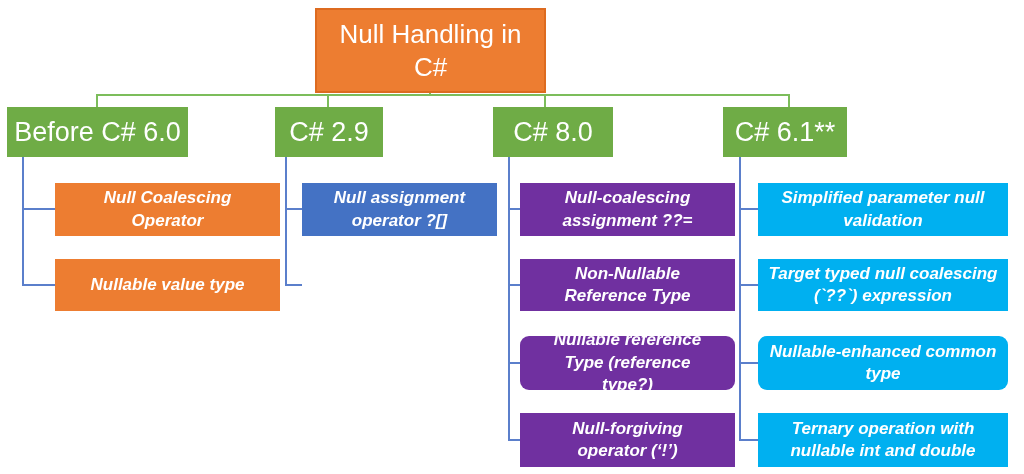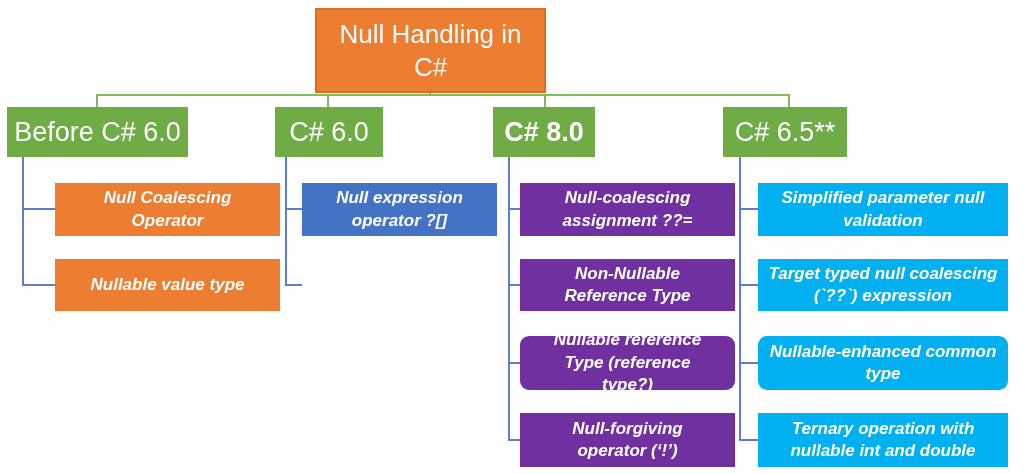--- a/index.html
+++ b/index.html
@@ -13,21 +13,21 @@
     text-align:center;color:#ffffff;box-sizing:border-box;
   }
   .root{
     left:315px;top:8px;width:231px;height:85px;
     background:var(--orange);border:2px solid var(--orange-border);
     font-size:26px;line-height:1.25;font-weight:400;padding:0 8px;
   }
   .hdr{top:107px;height:50px;background:var(--green);font-size:27px;font-weight:400;}
   .h1{left:7px;width:181px;}
   .h2{left:275px;width:108px;}
-  .h3{left:493px;width:102px;font-weight:bold;}
+  .h3{left:493px;width:120px;}
   .h4{left:723px;width:124px;}
   .item{font-style:italic;font-weight:bold;font-size:17px;line-height:1.32;}
   .r1{top:183px;height:53px;}
   .r2{top:259px;height:52px;}
   .r3{top:336px;height:54px;border-radius:9px;}
   .r4{top:413px;height:54px;}
   .c1i{left:55px;width:225px;background:var(--orange);padding:6px 20px;}
   .c2i{left:302px;width:195px;background:var(--blue);padding:0 10px;}
   .c3i{left:520px;width:215px;background:var(--purple);padding:0 20px;}
   .c4i{left:758px;width:250px;background:var(--cyan);padding:14px 8px;}
@@ -68,38 +68,38 @@
   <div class="conn cb" style="left:739px;top:439px;width:19px;height:2px;"></div>
 
   <div class="node root">
     <span>Null Handling in C#</span>
   </div>
 
   <div class="node hdr h1">
     <span>Before C# 6.0</span>
   </div>
   <div class="node hdr h2">
-    <span>C# 6.0</span>
+    <span>C# 2.9</span>
   </div>
   <div class="node hdr h3">
     <span>C# 8.0</span>
   </div>
   <div class="node hdr h4">
-    <span>C# 6.5**</span>
+    <span>C# 6.1**</span>
   </div>
 
   <div class="node item c1i r1">
     <span>Null Coalescing Operator</span>
   </div>
   <div class="node item c1i r2">
     <span>Nullable value type</span>
   </div>
 
   <div class="node item c2i r1">
-    <span>Null expression operator ?[]</span>
+    <span>Null assignment operator ?[]</span>
   </div>
 
   <div class="node item c3i r1">
     <span>Null-coalescing assignment ??=</span>
   </div>
   <div class="node item c3i r2">
     <span>Non-Nullable Reference Type</span>
   </div>
   <div class="node item c3i r3">
     <span>Nullable reference Type (reference type?)</span>

